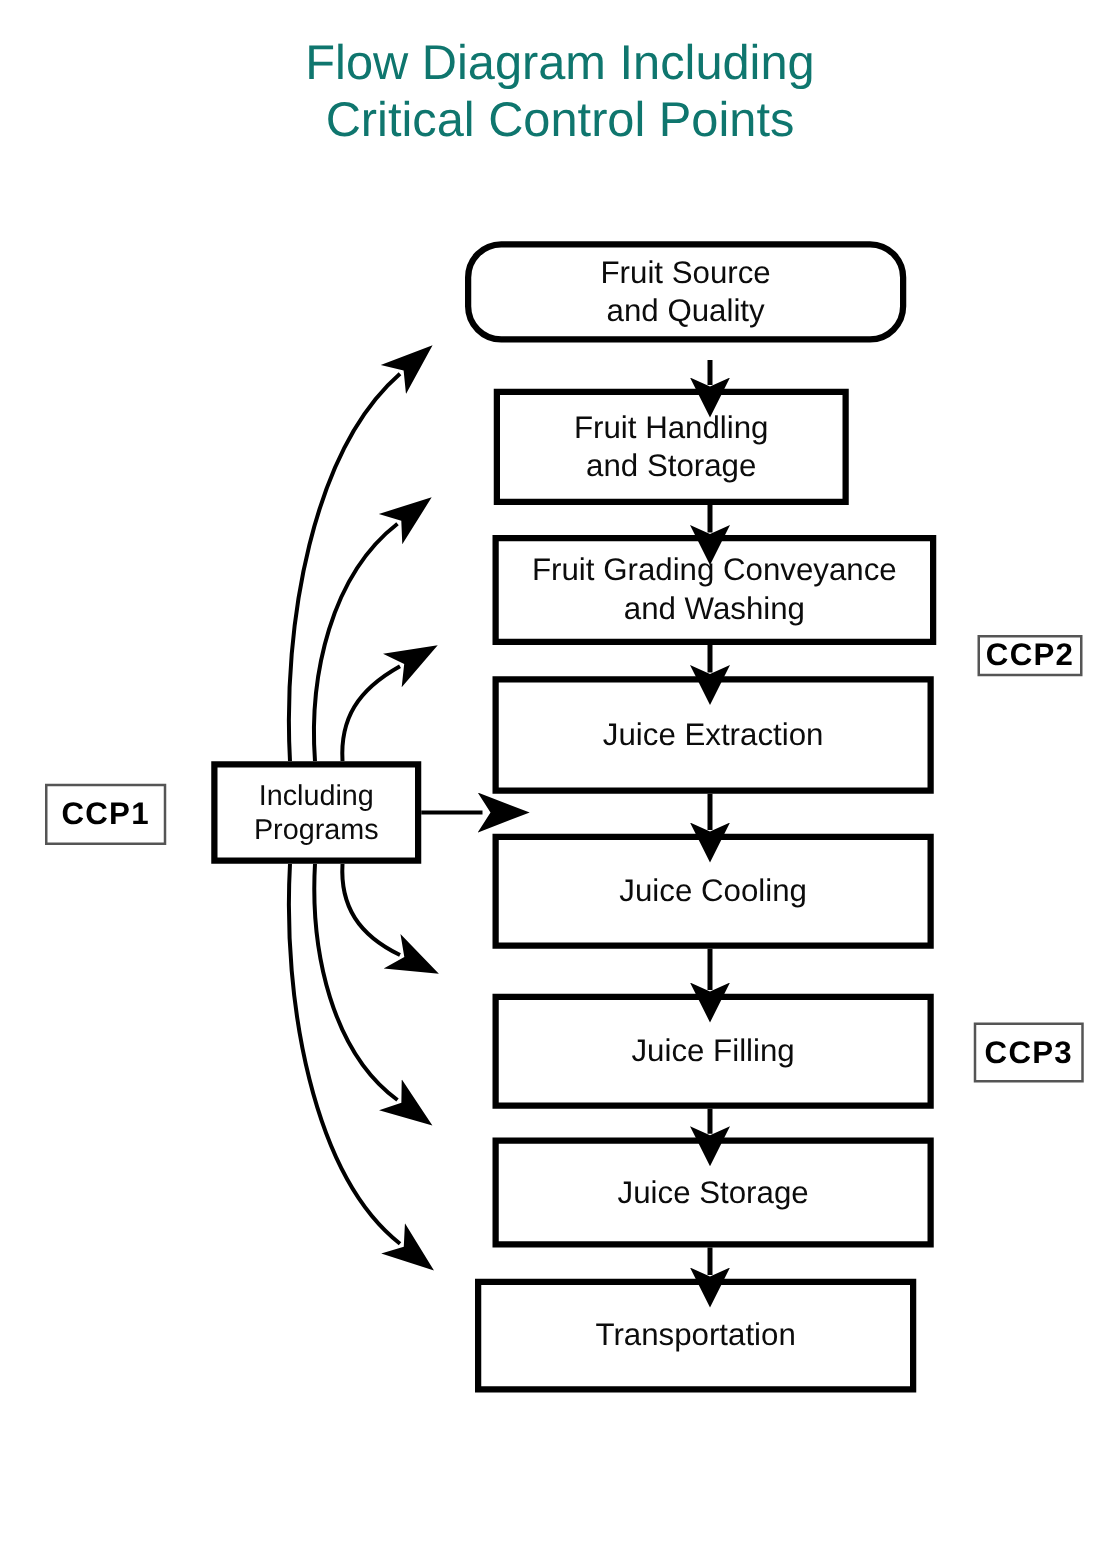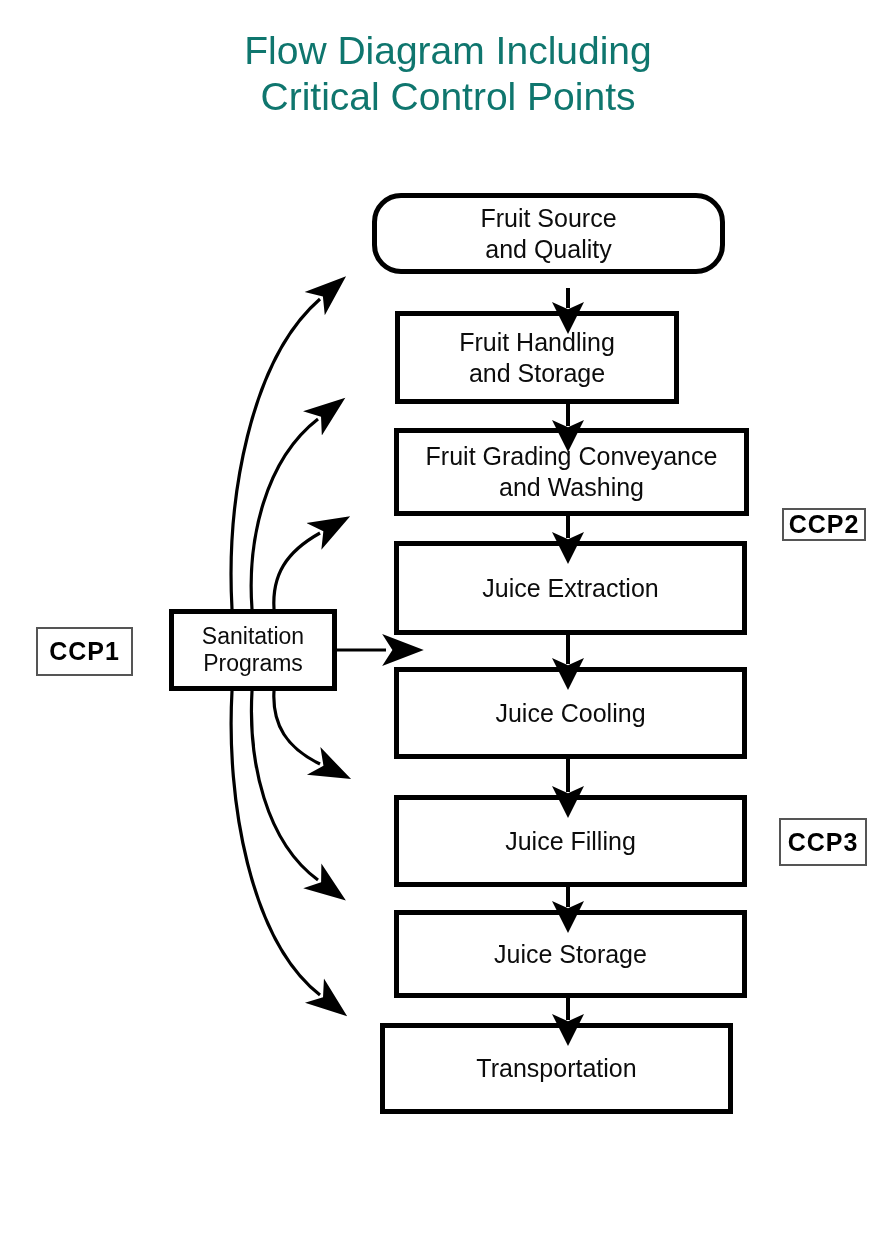--- a/index.html
+++ b/index.html
@@ -160,21 +160,21 @@
 
   <div class="proc-box" style="left:394px; top:910px; width:353px; height:88px;">
     <span class="plabel">Juice Storage</span>
   </div>
 
   <div class="proc-box" style="left:380px; top:1023px; width:353px; height:91px;">
     <span class="plabel">Transportation</span>
   </div>
 
   <div id="sanitation-box">
-    <span class="plabel">Sanitation
+    <span class="plabel">Including
 Programs</span>
   </div>
 
   <svg id="arrows-straight" viewBox="0 0 896 1246">
     <defs>
       <marker id="tip" markerWidth="12" markerHeight="12" refX="1.5" refY="4" orient="auto" markerUnits="strokeWidth">
         <path d="M 0,0 L 8,4 L 0,8 L 1.8,4 Z" fill="#000000"></path>
       </marker>
       <marker id="tip-h" markerWidth="14" markerHeight="14" refX="1.2" refY="5" orient="auto" markerUnits="strokeWidth">
         <path d="M 0,0 L 13,5 L 0,10 L 3.2,5 Z" fill="#000000"></path>

